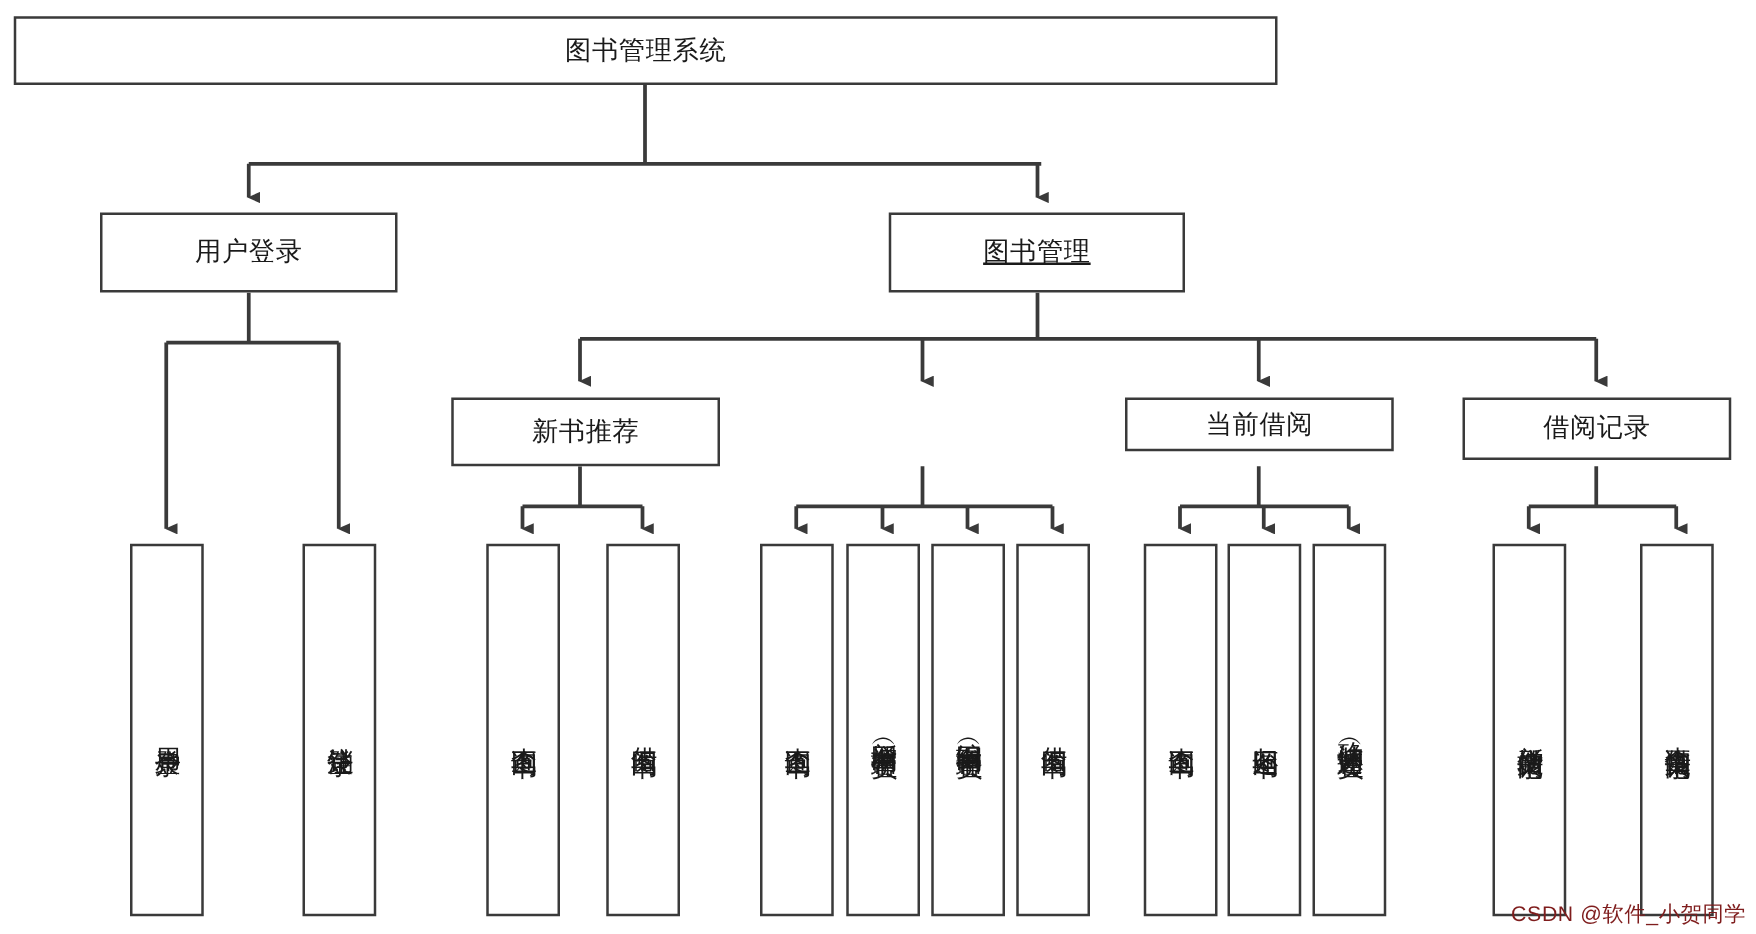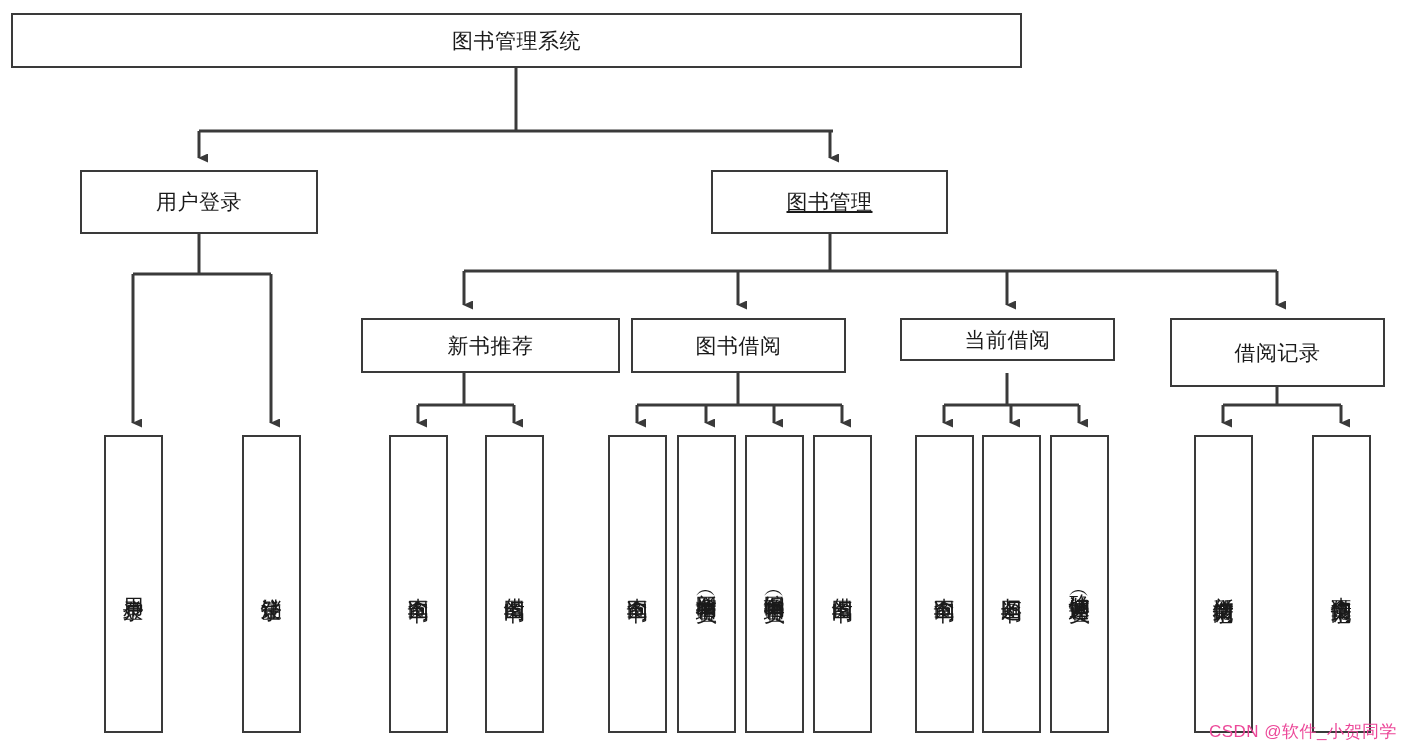--- a/index.html
+++ b/index.html
@@ -51,21 +51,21 @@
   .node-v span {
     writing-mode: vertical-rl;
     text-orientation: upright;
     display: block;
   }
   #watermark {
     position: absolute;
     right: 8px;
     bottom: 4px;
     font-size: 17px;
-    color: #ec4899;
+    color: #7f1d1d;
     letter-spacing: 0.5px;
     white-space: nowrap;
   }
 </style>
 </head>
 <body>
 
 <div id="diagram-root">
 
   <svg id="edges-layer" viewBox="0 0 1405 747" width="1405" height="747" xmlns="http://www.w3.org/2000/svg">
@@ -123,30 +123,27 @@
     <span>图书管理系统</span>
   </div>
 
   <div class="node node-h" style="left:80px; top:170px; width:238px; height:64px;">
     <span>用户登录</span>
   </div>
   <div class="node node-h" style="left:711px; top:170px; width:237px; height:64px;text-decoration:underline;">
     <span>图书管理</span>
   </div>
 
-  <div class="node node-h" style="left:361px; top:318px; width:259px; height:55px;">
+  <div class="node node-h" style="left:361px; top:318px; width:215px; height:55px;">
     <span>新书推荐</span>
-  </div>
-  <div class="node node-h" style="left:631px; top:318px; width:215px; height:55px;">
-    <span>图书借阅</span>
   </div>
   <div class="node node-h" style="left:900px; top:318px; width:215px; height:43px;">
     <span>当前借阅</span>
   </div>
-  <div class="node node-h" style="left:1170px; top:318px; width:215px; height:69px;">
+  <div class="node node-h" style="left:1170px; top:318px; width:215px; height:50px;">
     <span>借阅记录</span>
   </div>
 
   <div class="node node-v" style="left:104px; top:435px; width:59px; height:298px;">
     <span>用户登录</span>
   </div>
   <div class="node node-v" style="left:242px; top:435px; width:59px; height:298px;">
     <span>注销登录</span>
   </div>
 

